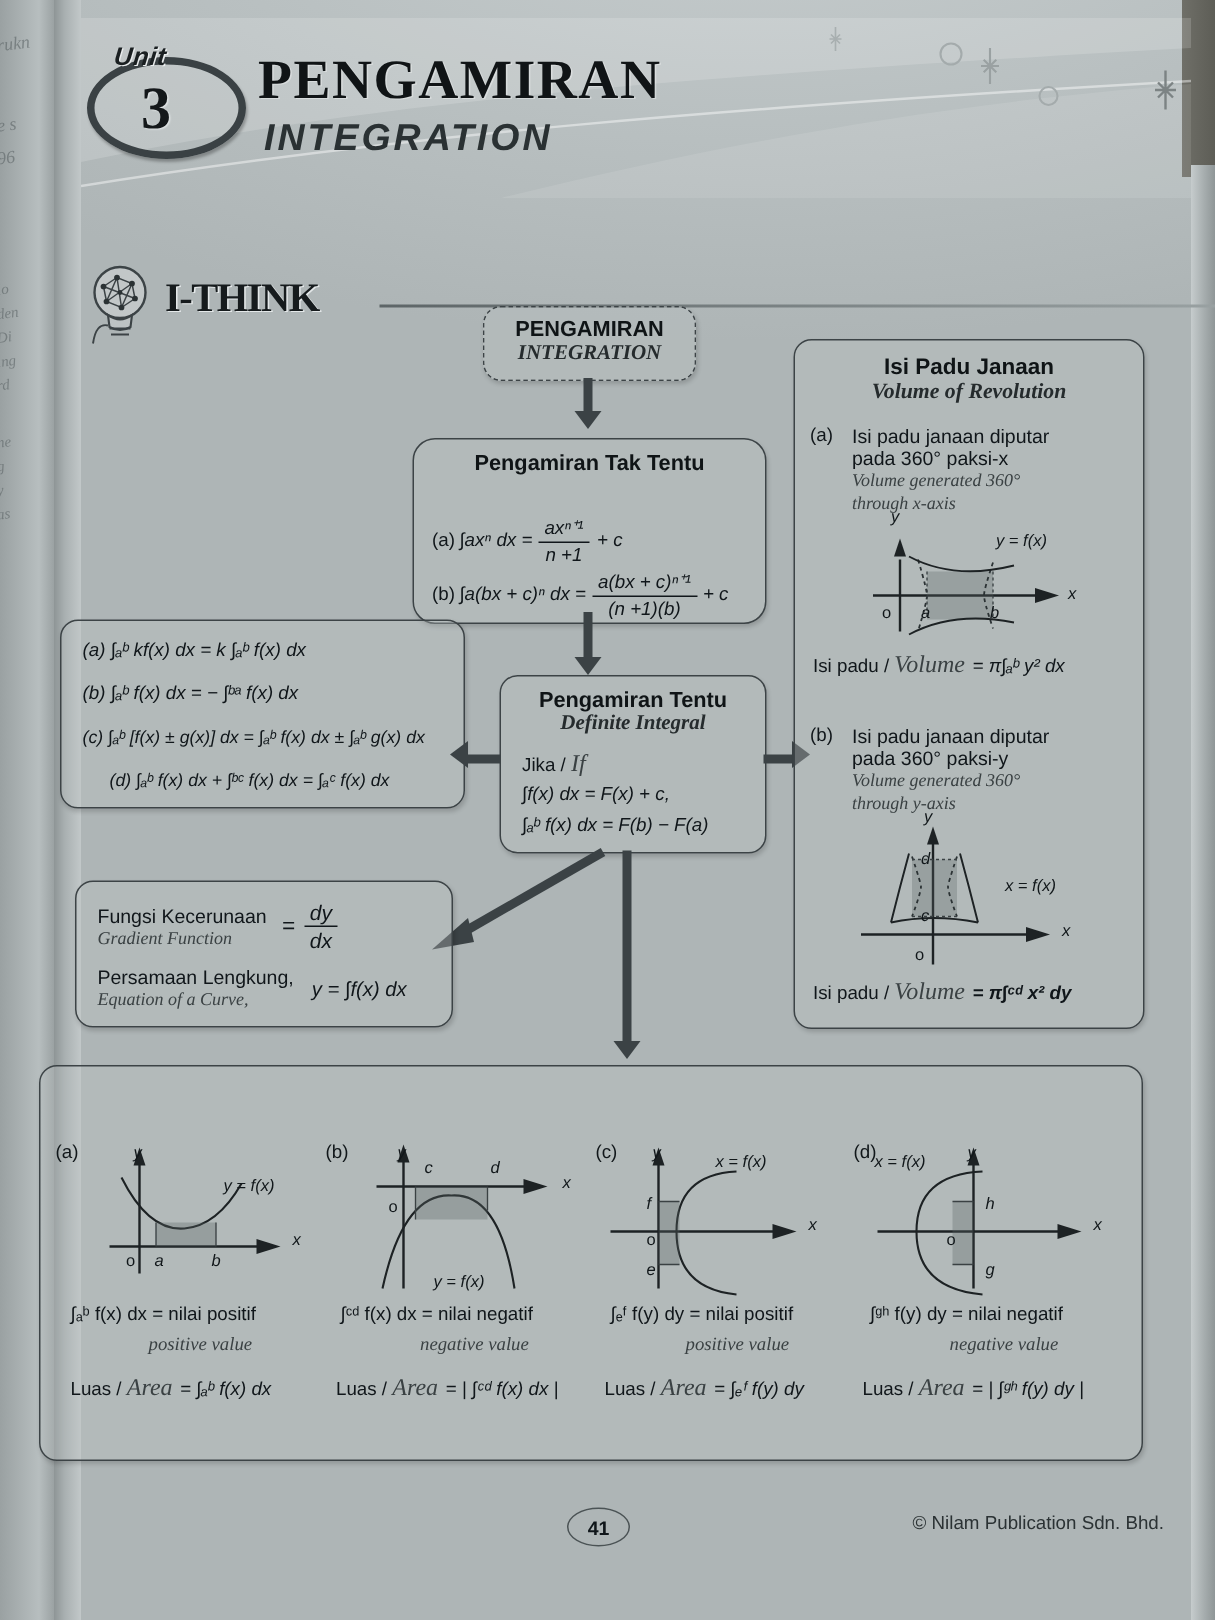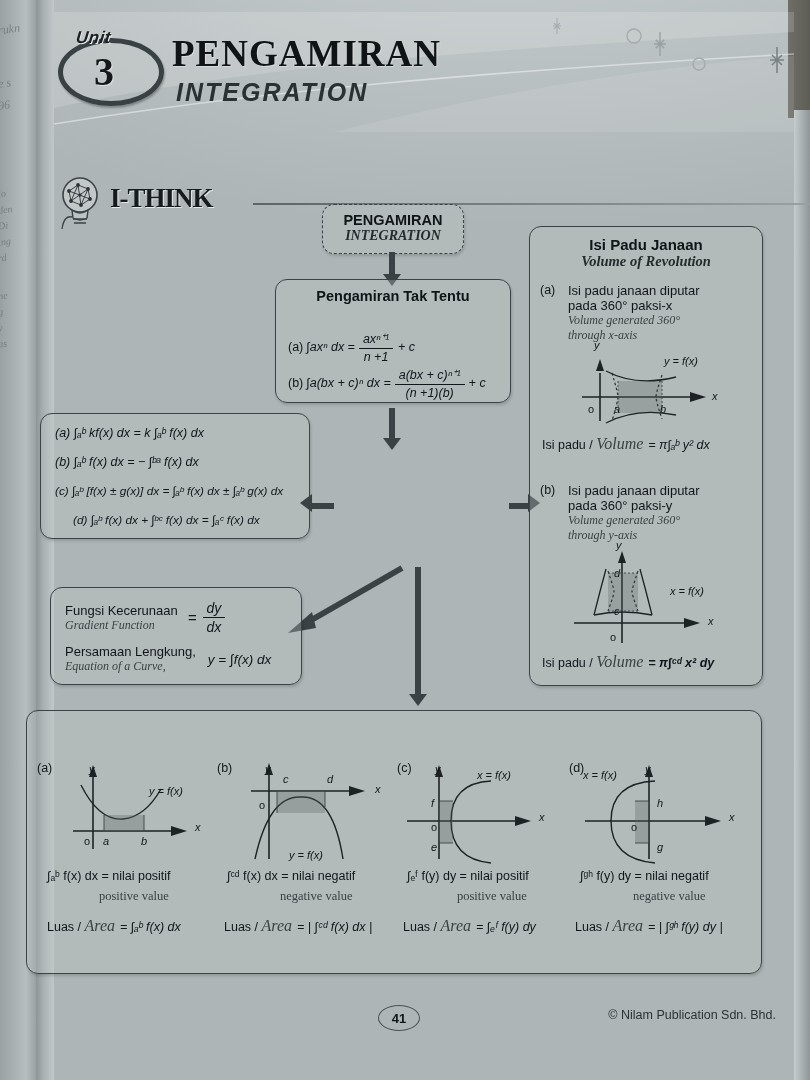--- a/index.html
+++ b/index.html
@@ -122,21 +122,21 @@
   
   .graph{position:absolute;}
   .glabel{position:absolute;font-size:11px;font-style:italic;color:#11171a;}
 
   
   .bottom-ttl{position:absolute;top:14px;left:0;width:100%;text-align:center;
               font-size:15px;font-weight:bold;color:#0f1416;}
   .bottom-ttl i{font-family:"Liberation Serif",serif;font-weight:bold;font-size:15px;}
   .col-tag{position:absolute;font-size:12.5px;color:#11171a;}
   .eqline{position:absolute;font-size:12.5px;color:#10161a;white-space:nowrap;}
-  .eqsub{position:absolute;font-size:12.5px;color:#3a4143;
+  .eqsub{position:absolute;font-size:12.5px;font-style:italic;color:#3a4143;
          font-family:"Liberation Serif",serif;}
 
   
   .pagenum{
     position:absolute;left:378px;top:1005px;width:40px;height:24px;
     border:1.6px solid #4b5355;border-radius:50%;
     display:flex;align-items:center;justify-content:center;
     font-size:13px;font-weight:bold;color:#10161a;
   }
   .copyright{position:absolute;right:34px;top:1008px;font-size:12.5px;color:#2b3234;}
@@ -218,21 +218,21 @@
   </div>
 
   <div class="box dashed" style="left:322px;top:204px;width:140px;height:48px;">
     <div class="ttl-my" style="margin-top:7px;">PENGAMIRAN</div>
     <div class="ttl-en">INTEGRATION</div>
   </div>
 
   <div class="arrow-v" style="left:389px;top:252px;height:24px;"></div>
   <div class="arrow-head-d" style="left:383px;top:274px;"></div>
 
-  <div class="box" style="left:275px;top:279px;width:234px;height:122px;">
+  <div class="box" style="left:275px;top:292px;width:234px;height:122px;border-radius:15px;">
     <div class="ttl-my" style="margin-top:8px;">Pengamiran Tak Tentu</div>
 
     <div style="position:absolute;left:12px;top:50px;display:flex;align-items:center;">
       <span class="norm">(a)</span>
       <span class="math" style="margin-left:3px;">∫axⁿ dx =</span>
       <span class="frac math" style="margin-left:4px;">
         <span class="n">axⁿ⁺¹</span>
         <span class="d">n +1</span>
       </span>
       <span class="math" style="margin-left:5px;">+ c</span>
@@ -252,20 +252,29 @@
   <div class="arrow-v" style="left:389px;top:408px;height:33px;"></div>
   <div class="arrow-head-d" style="left:383px;top:438px;"></div>
 
   <div class="box" style="left:40px;top:413px;width:268px;height:124px;text-align:right;">
     <div class="math" style="position:absolute;left:14px;top:12px;">(a) ∫ₐᵇ kf(x) dx = k ∫ₐᵇ f(x) dx</div>
     <div class="math" style="position:absolute;left:14px;top:41px;">(b) ∫ₐᵇ f(x) dx = − ∫ᵇᵃ f(x) dx</div>
     <div class="math" style="position:absolute;left:14px;top:70px;font-size:11.8px;">(c) ∫ₐᵇ [f(x) ± g(x)] dx = ∫ₐᵇ f(x) dx ± ∫ₐᵇ g(x) dx</div>
     <div class="math" style="position:absolute;left:14px;top:99px;font-size:11.8px;margin-left:18px;">(d) ∫ₐᵇ f(x) dx + ∫ᵇᶜ f(x) dx = ∫ₐᶜ f(x) dx</div>
   </div>
 
+  <div class="box" style="left:333px;top:450px;width:176px;height:117px;">
+    <div class="ttl-my" style="margin-top:8px;">Pengamiran Tentu</div>
+    <div class="ttl-en">Definite Integral</div>
+    <div style="position:absolute;left:14px;top:50px;">
+      <span class="norm">Jika / </span><span class="it">If</span>
+    </div>
+    <div class="math" style="position:absolute;left:14px;top:71px;">∫f(x) dx = F(x) + c,</div>
+    <div class="math" style="position:absolute;left:14px;top:92px;">∫ₐᵇ f(x) dx = F(b) − F(a)</div>
+  </div>
 
   <div class="arrow-h" style="left:312px;top:503px;width:22px;"></div>
   <div class="arrow-head-l" style="left:300px;top:494px;"></div>
 
   <div class="arrow-h" style="left:509px;top:503px;width:20px;"></div>
   <div class="arrow-head-r" style="left:528px;top:494px;"></div>
 
   <svg style="position:absolute;left:280px;top:560px;width:130px;height:85px;">
     <line x1="122" y1="8" x2="28" y2="62" stroke="#3b4245" stroke-width="6"></line>
     <polygon points="8,73 32,52 36,68" fill="#3b4245"></polygon>

